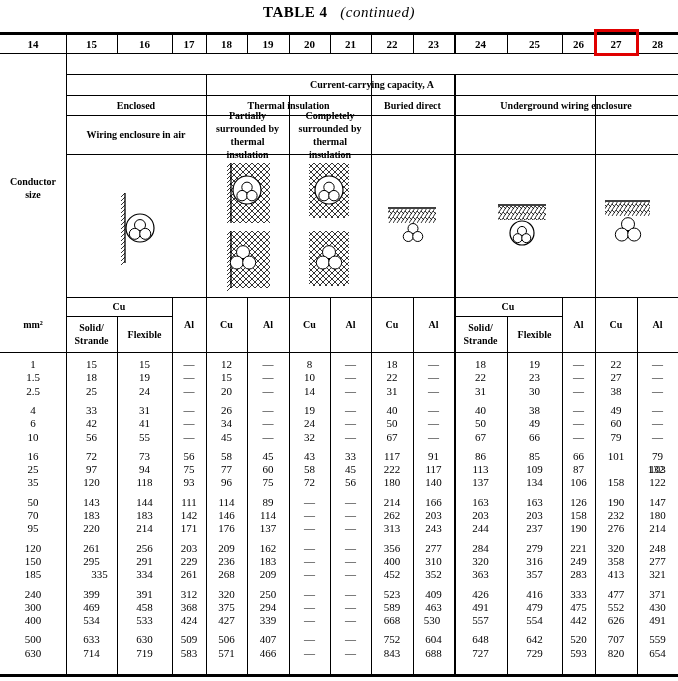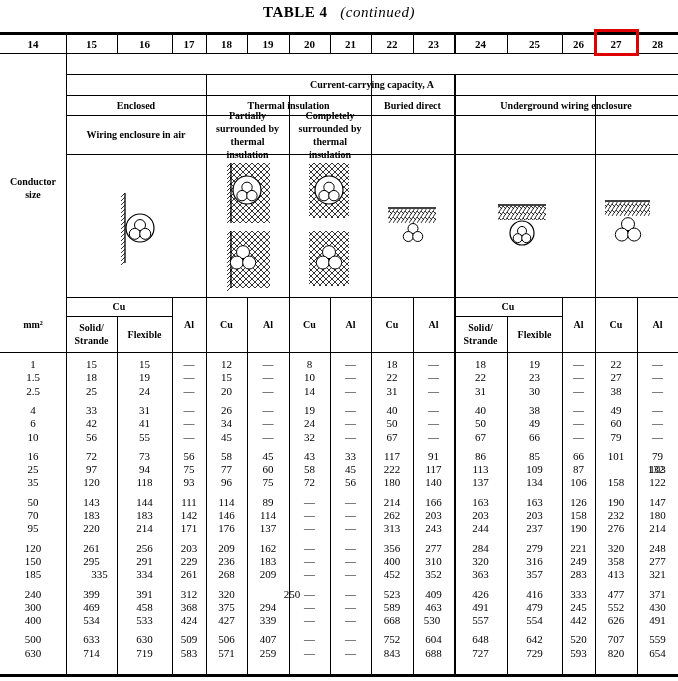--- a/index.html
+++ b/index.html
@@ -325,21 +325,21 @@
     <div class="num" style="left: 454px; width: 53px; top: 568.2px;">363</div>
     <div class="num" style="left: 507px; width: 55px; top: 568.2px;">357</div>
     <div class="num" style="left: 562px; width: 33px; top: 568.2px;">283</div>
     <div class="num" style="left: 595px; width: 42px; top: 568.2px;">413</div>
     <div class="num" style="left: 637px; width: 41px; top: 568.2px;">321</div>
     <div class="num" style="left: 0px; width: 66px; top: 587.5px;">240</div>
     <div class="num" style="left: 66px; width: 51px; top: 587.5px;">399</div>
     <div class="num" style="left: 117px; width: 55px; top: 587.5px;">391</div>
     <div class="num" style="left: 172px; width: 34px; top: 587.5px;">312</div>
     <div class="num" style="left: 206px; width: 41px; top: 587.5px;">320</div>
-    <div class="num" style="left: 247px; width: 42px; top: 587.5px; margin-left: 24px;">250</div>
+    <div class="num" style="left: 247px; width: 42px; top: 587.5px;">250</div>
     <div class="num" style="left: 289px; width: 41px; top: 587.5px;">—</div>
     <div class="num" style="left: 330px; width: 41px; top: 587.5px;">—</div>
     <div class="num" style="left: 371px; width: 42px; top: 587.5px;">523</div>
     <div class="num" style="left: 413px; width: 41px; top: 587.5px;">409</div>
     <div class="num" style="left: 454px; width: 53px; top: 587.5px;">426</div>
     <div class="num" style="left: 507px; width: 55px; top: 587.5px;">416</div>
     <div class="num" style="left: 562px; width: 33px; top: 587.5px;">333</div>
     <div class="num" style="left: 595px; width: 42px; top: 587.5px;">477</div>
     <div class="num" style="left: 637px; width: 41px; top: 587.5px;">371</div>
     <div class="num" style="left: 0px; width: 66px; top: 600.8px;">300</div>
@@ -347,21 +347,21 @@
     <div class="num" style="left: 117px; width: 55px; top: 600.8px;">458</div>
     <div class="num" style="left: 172px; width: 34px; top: 600.8px;">368</div>
     <div class="num" style="left: 206px; width: 41px; top: 600.8px;">375</div>
     <div class="num" style="left: 247px; width: 42px; top: 600.8px;">294</div>
     <div class="num" style="left: 289px; width: 41px; top: 600.8px;">—</div>
     <div class="num" style="left: 330px; width: 41px; top: 600.8px;">—</div>
     <div class="num" style="left: 371px; width: 42px; top: 600.8px;">589</div>
     <div class="num" style="left: 413px; width: 41px; top: 600.8px;">463</div>
     <div class="num" style="left: 454px; width: 53px; top: 600.8px;">491</div>
     <div class="num" style="left: 507px; width: 55px; top: 600.8px;">479</div>
-    <div class="num" style="left: 562px; width: 33px; top: 600.8px;">245</div>
+    <div class="num" style="left: 562px; width: 33px; top: 600.8px;">475</div>
     <div class="num" style="left: 595px; width: 42px; top: 600.8px;">552</div>
     <div class="num" style="left: 637px; width: 41px; top: 600.8px;">430</div>
     <div class="num" style="left: 0px; width: 66px; top: 614.1px;">400</div>
     <div class="num" style="left: 66px; width: 51px; top: 614.1px;">534</div>
     <div class="num" style="left: 117px; width: 55px; top: 614.1px;">533</div>
     <div class="num" style="left: 172px; width: 34px; top: 614.1px;">424</div>
     <div class="num" style="left: 206px; width: 41px; top: 614.1px;">427</div>
     <div class="num" style="left: 247px; width: 42px; top: 614.1px;">339</div>
     <div class="num" style="left: 289px; width: 41px; top: 614.1px;">—</div>
     <div class="num" style="left: 330px; width: 41px; top: 614.1px;">—</div>
@@ -385,21 +385,21 @@
     <div class="num" style="left: 454px; width: 53px; top: 633.4px;">648</div>
     <div class="num" style="left: 507px; width: 55px; top: 633.4px;">642</div>
     <div class="num" style="left: 562px; width: 33px; top: 633.4px;">520</div>
     <div class="num" style="left: 595px; width: 42px; top: 633.4px;">707</div>
     <div class="num" style="left: 637px; width: 41px; top: 633.4px;">559</div>
     <div class="num" style="left: 0px; width: 66px; top: 646.7px;">630</div>
     <div class="num" style="left: 66px; width: 51px; top: 646.7px;">714</div>
     <div class="num" style="left: 117px; width: 55px; top: 646.7px;">719</div>
     <div class="num" style="left: 172px; width: 34px; top: 646.7px;">583</div>
     <div class="num" style="left: 206px; width: 41px; top: 646.7px;">571</div>
-    <div class="num" style="left: 247px; width: 42px; top: 646.7px;">259</div>
+    <div class="num" style="left: 247px; width: 42px; top: 646.7px;">466</div>
     <div class="num" style="left: 289px; width: 41px; top: 646.7px;">—</div>
     <div class="num" style="left: 330px; width: 41px; top: 646.7px;">—</div>
     <div class="num" style="left: 371px; width: 42px; top: 646.7px;">843</div>
     <div class="num" style="left: 413px; width: 41px; top: 646.7px;">688</div>
     <div class="num" style="left: 454px; width: 53px; top: 646.7px;">727</div>
     <div class="num" style="left: 507px; width: 55px; top: 646.7px;">729</div>
     <div class="num" style="left: 562px; width: 33px; top: 646.7px;">593</div>
     <div class="num" style="left: 595px; width: 42px; top: 646.7px;">820</div>
     <div class="num" style="left: 637px; width: 41px; top: 646.7px;">654</div>
     <svg width="50" height="80" style="left: 110px; top: 190px;">

